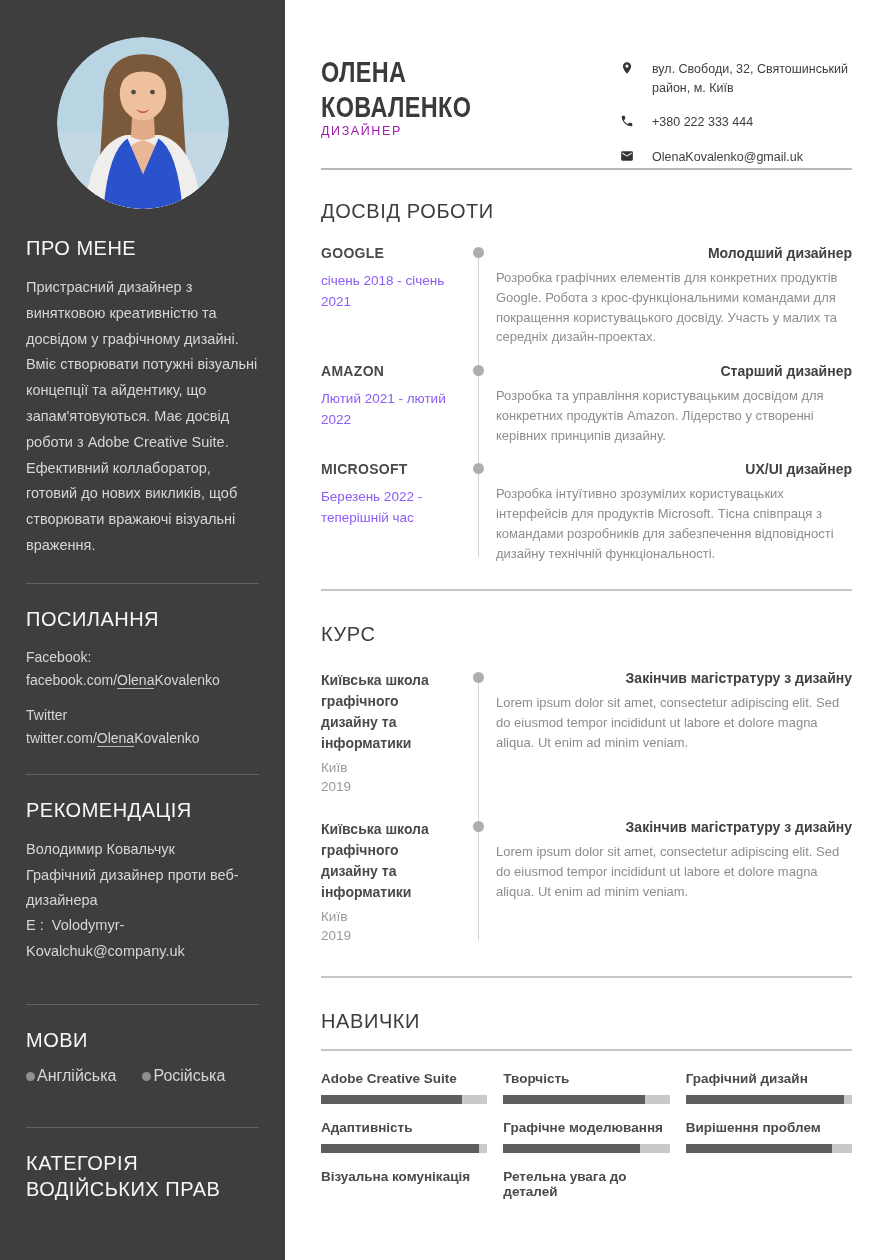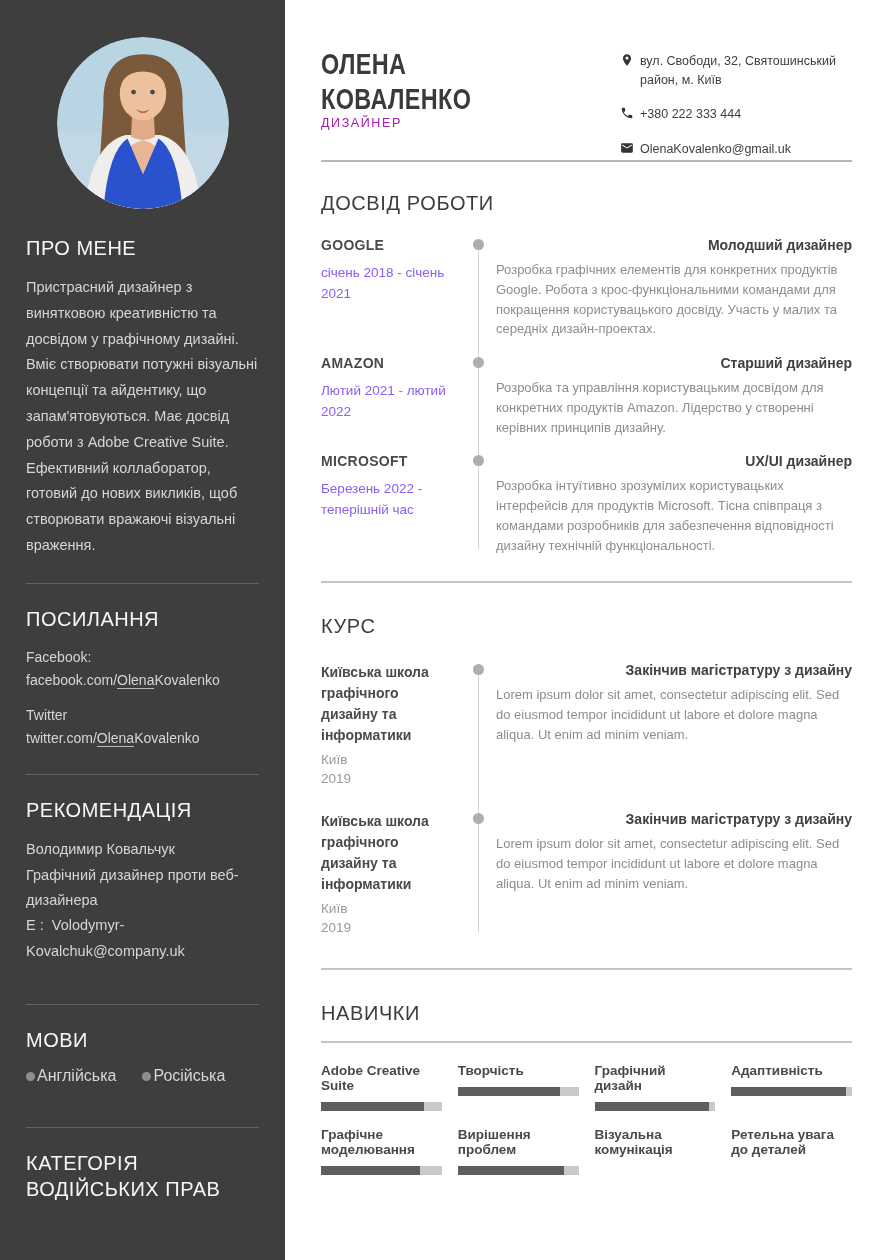--- a/index.html
+++ b/index.html
@@ -26,28 +26,28 @@
   .sb-divider { border:none; border-top:1px solid #636363; margin:24px 0 22px; }
   .link-group { margin-bottom:12px; font-size:14px; line-height:1.65; }
   .link-url { color:#d6d6d6; text-decoration:none; }
   .u { border-bottom:1px solid #b9b9b9; }
   .rec-line { font-size:14.5px; line-height:1.75; }
   .lang-row { display:flex; gap:26px; margin-top:4px; }
   .dot-item { display:flex; align-items:center; gap:2px; font-size:16px; }
   .dot { width:9px; height:9px; border-radius:50%; background:#8f8f8f; flex:0 0 auto; }
 
   
-  .main { position:absolute; left:285px; top:0; width:603px; height:1260px; padding:0 36px; }
+  .main { position:absolute; left:285px; top:0; width:603px; height:1260px; padding:8px 36px; }
 
   .header { position:relative; padding-top:46px; }
   .name { font-size:30px; font-weight:700; color:#3a3a3a; line-height:1.17;
           transform:scaleX(.78); transform-origin:left top; letter-spacing:.5px; }
   .role-sub { margin-top:0; font-size:12.5px; letter-spacing:1.6px; color:#a21caf; }
   .contact { position:absolute; top:52px; right:0; width:232px; }
-  .c-row { display:flex; gap:5px; margin-bottom:15px; font-size:12.5px; color:#3e3e3e; line-height:1.5; }
+  .c-row { display:flex; gap:17px; margin-bottom:15px; font-size:12.5px; color:#3e3e3e; line-height:1.5; }
   .c-icon { flex:0 0 15px; padding-top:1px; }
   .c-icon svg { width:14px; height:14px; fill:#333; }
   a.plain { color:inherit; text-decoration:none; }
 
   .hr-main { border:none; border-top:2px solid #b7b7b7; margin:0; }
   .hr-thin { border:none; border-top:2px solid #c6c6c6; margin:0; }
   .hdr-rule { margin-top:30px; }
 
   .sec-title { font-size:20px; font-weight:400; letter-spacing:.6px; color:#3d3d3d; }
 
@@ -60,21 +60,21 @@
   .period { margin-top:10px; font-size:13.5px; color:#8b5cf6; line-height:1.55; }
   .school { font-size:14px; font-weight:700; color:#4a4a4a; line-height:1.5; }
   .city-year { margin-top:5px; font-size:13.5px; color:#999; line-height:1.4; }
   .entry-right { position:relative; padding-left:25px; }
   .entry-right::before { content:""; position:absolute; left:2px; top:2px; width:11px; height:11px;
                          border-radius:50%; background:#aeaeae; }
   .job-title { font-size:14px; font-weight:700; color:#414141;text-align:right; }
   .job-desc { margin-top:7px; font-size:13px; color:#8d8d8d; line-height:1.52; }
 
   
-  .skills-grid { display:grid; grid-template-columns:1fr 1fr 1fr 1fr; column-gap:84px; row-gap:22px; margin-top:20px;gap:16px; }
+  .skills-grid { display:grid; grid-template-columns:1fr 1fr 1fr; column-gap:84px; row-gap:22px; margin-top:20px;gap:16px; }
   .skill-label { font-size:13.5px; font-weight:700; color:#4a4a4a; margin-bottom:9px; }
   .bar-track { height:9px; background:#c9c9c9; }
   .bar-fill { height:9px; background:#5e5e5e; }
 </style>
 </head>
 <body>
 
 <div class="page">
 
   <aside class="sidebar">

